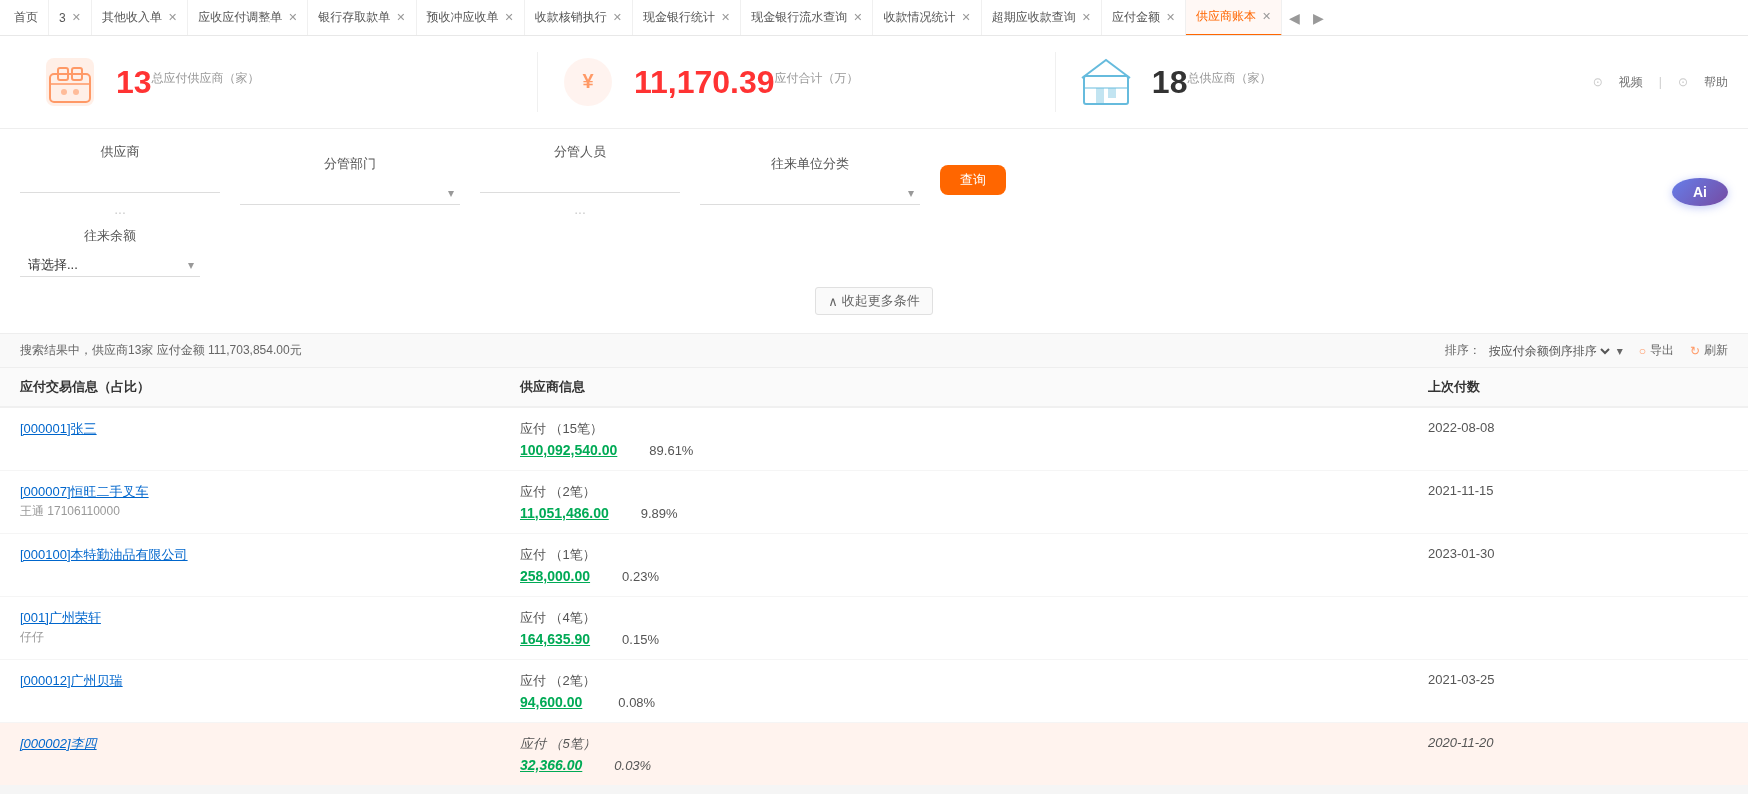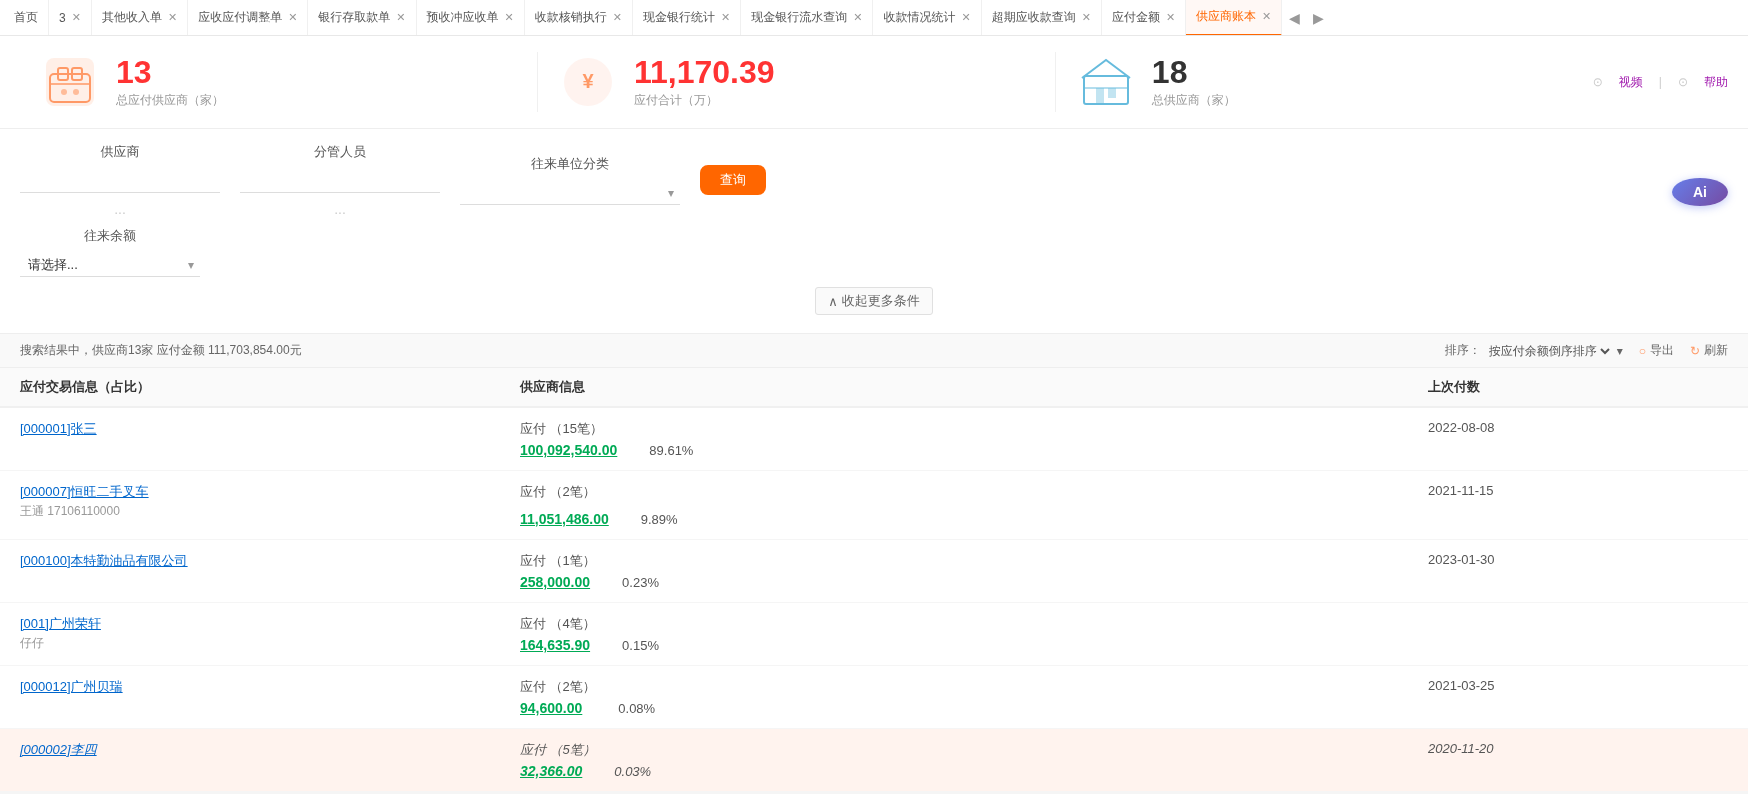--- a/index.html
+++ b/index.html
@@ -21,26 +21,26 @@
 
     
     .header-stats {
       display: flex; background: #fff; padding: 16px 20px; border-bottom: 1px solid #eee;
       align-items: center;
     }
     .stat-card { display: flex; align-items: center; flex: 1; padding: 0 20px; }
     .stat-card + .stat-card { border-left: 1px solid #f0f0f0; }
     .stat-icon { width: 60px; height: 60px; margin-right: 16px; display: flex; align-items: center; justify-content: center; }
     .stat-icon svg { width: 56px; height: 56px; }
-    .stat-info { display: flex; flex-direction: column; }
+    .stat-info { display: flex; }
     .stat-number { font-size: 32px; font-weight: bold; color: #ff3333; line-height: 1; }
     .stat-number.dark { color: #333; }
     .stat-label { font-size: 12px; color: #999; margin-top: 4px; }
     .header-right { display: flex; align-items: center; gap: 16px; font-size: 12px; color: #666; margin-left: auto; padding-left: 20px; }
-    .header-right a { color: #a21caf; text-decoration: none; }
+    .header-right a { color: #737373; text-decoration: none; }
     .divider-v { color: #ccc; }
 
     
     .filter-area {
       background: #fff; padding: 14px 20px 10px; border-bottom: 1px solid #eee;
     }
     .filter-row { display: flex; align-items: center; gap: 20px; margin-bottom: 10px; }
     .filter-item { display: flex; align-items: center; gap: 8px; flex-direction: column; }
     .filter-label { font-size: 13px; color: #555; white-space: nowrap; }
     .filter-input {
@@ -230,20 +230,28 @@
 
 <div class="filter-area">
   <div class="filter-row">
 
     <div class="filter-item">
       <span class="filter-label">供应商</span>
       <input class="filter-input" type="text" style="width: 200px;">
       <span class="filter-ellipsis">...</span>
     </div>
 
+    <div class="filter-item">
+      <span class="filter-label">分管部门</span>
+      <div class="select-wrapper">
+        <select class="filter-select" style="width:220px;">
+          <option value=""></option>
+        </select>
+      </div>
+    </div>
 
     <div class="filter-item">
       <span class="filter-label">分管人员</span>
       <input class="filter-input" type="text" style="width: 200px;">
       <span class="filter-ellipsis">...</span>
     </div>
 
     <div class="filter-item">
       <span class="filter-label">往来单位分类</span>
       <div class="select-wrapper">
@@ -325,21 +333,21 @@
     <div>
       <div>
         <span class="supplier-link">[000007]恒旺二手叉车</span>
       </div>
       <div class="supplier-sub">王通  17106110000</div>
     </div>
     <div class="transaction-info">
       <div>
         <span class="trans-label">应付 （2笔）</span>
       </div>
-      <div style="display:flex;align-items:center;gap:16px;margin-top:10px;">
+      <div style="display:flex;align-items:center;gap:16px;margin-top:4px;">
         <span class="trans-amount">11,051,486.00</span>
         <span class="trans-percent">9.89%</span>
       </div>
     </div>
     <div class="last-payment">2021-11-15</div>
   </div>
       <div class="table-row">
     <div>
       <div>
         <span class="supplier-link">[000100]本特勤油品有限公司</span>

